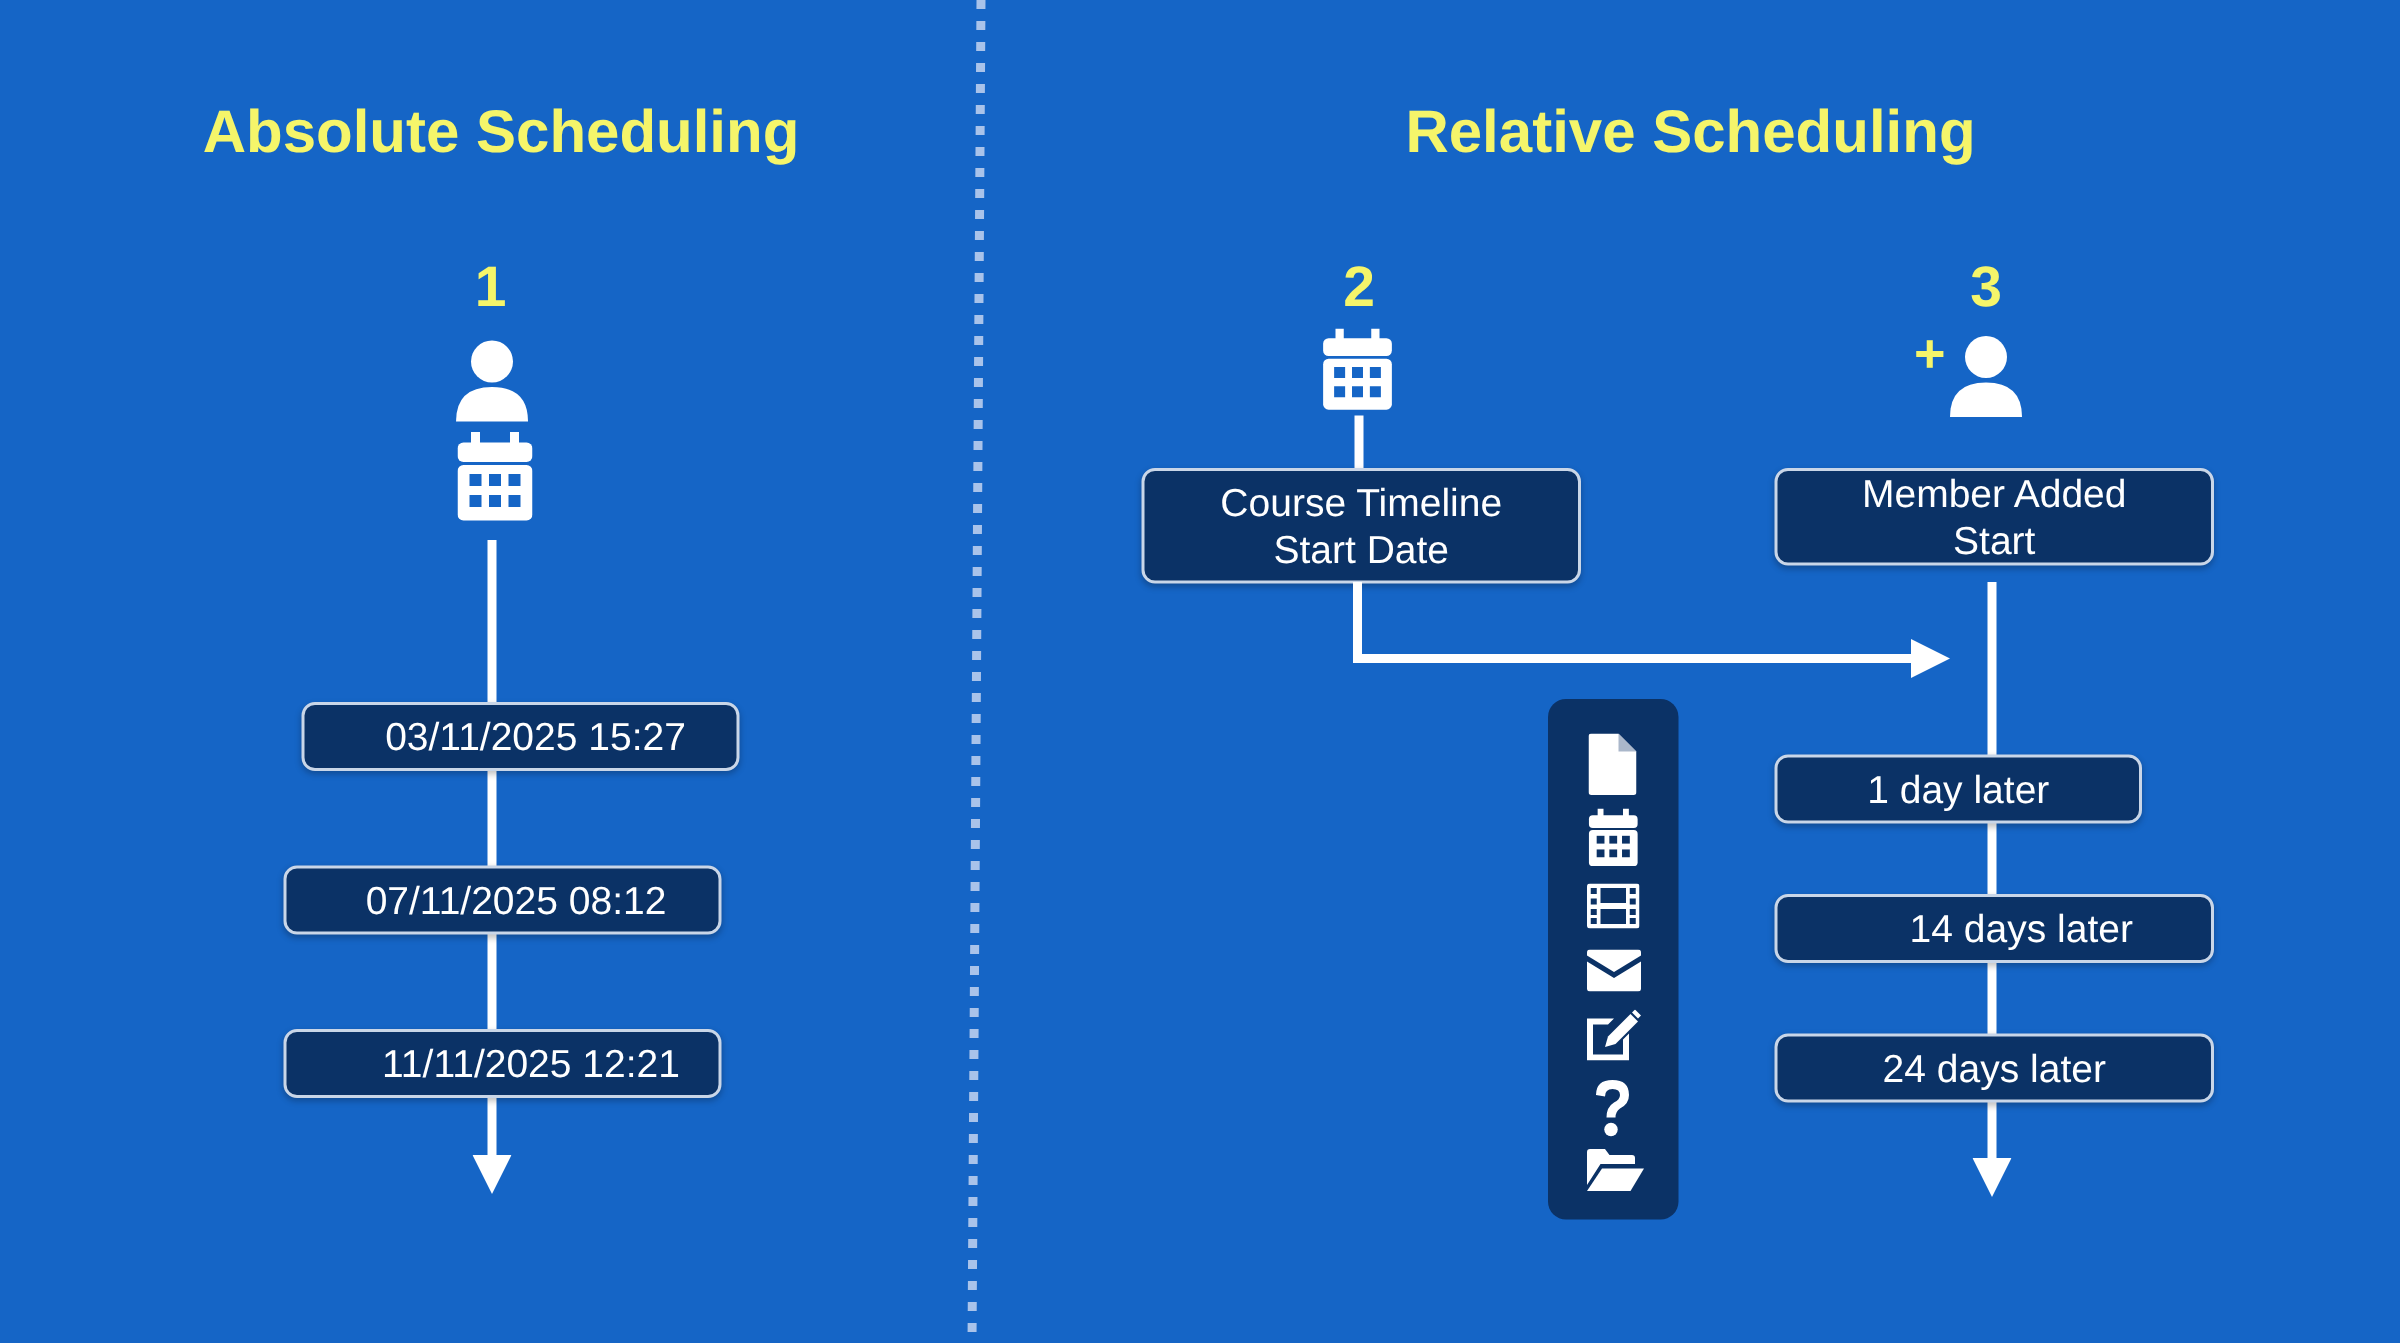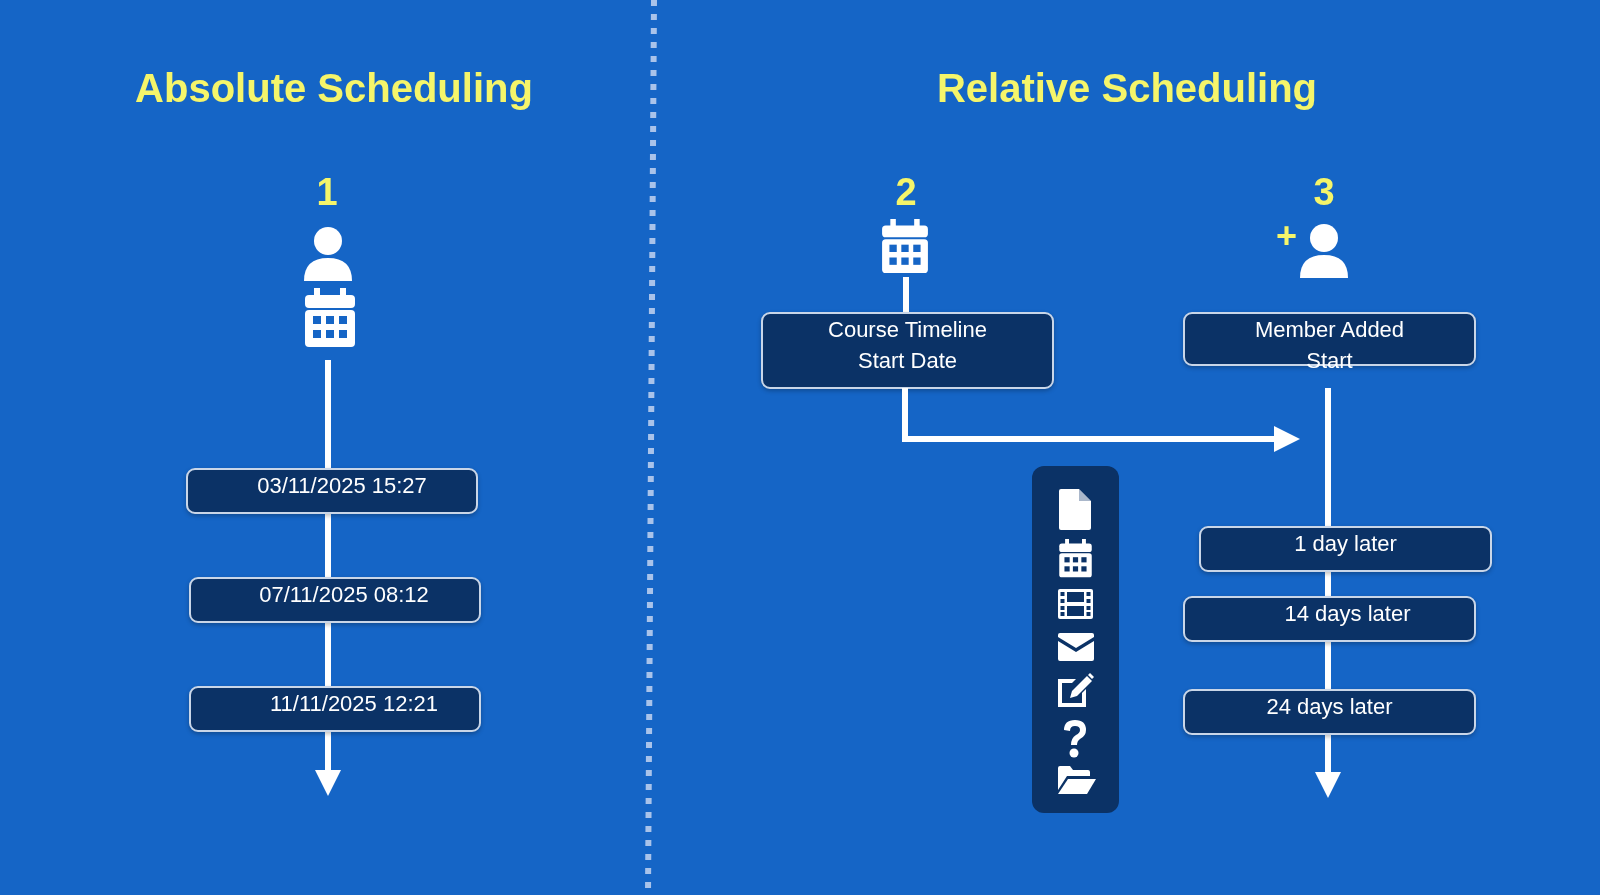--- a/index.html
+++ b/index.html
@@ -1,20 +1,20 @@
 <!DOCTYPE html>
 <html><head>
 <meta charset="utf-8">
 <style>
   html,body{margin:0;padding:0;}
   body{width:1600px;height:895px;background:#1565c6;position:relative;overflow:hidden;font-family:"Liberation Sans","DejaVu Sans",sans-serif;}
   .abs{position:absolute;}
   .title{position:absolute;color:#f5f56a;font-weight:bold;font-size:40px;white-space:nowrap;transform:translateX(-50%);}
   .num{position:absolute;color:#f5f56a;font-weight:bold;font-size:38px;transform:translateX(-50%);}
-  .box{position:absolute;background:#0b3266;border:2px solid #c9d6e8;border-radius:9px;color:#fff;display:flex;align-items:flex-start;justify-content:center;text-align:center;font-size:22px;line-height:31px;box-sizing:border-box;box-shadow:0 2px 4px rgba(0,0,0,0.25);}
+  .box{position:absolute;background:#0b3266;border:2px solid #c9d6e8;border-radius:9px;color:#fff;display:flex;align-items:center;justify-content:center;text-align:center;font-size:26px;line-height:31px;box-sizing:border-box;box-shadow:0 2px 4px rgba(0,0,0,0.25);}
   .vline{position:absolute;background:#fff;width:6px;}
   .hline{position:absolute;background:#fff;height:6px;}
   .toolbar{position:absolute;background:#0b3266;border-radius:12px;}
   svg{display:block;}
 </style>
 </head>
 <body>
 
 <svg class="abs" style="left:0;top:0;" width="1600" height="895">
   <line x1="654" y1="0" x2="648" y2="895" stroke="#a9c3ea" stroke-width="6" stroke-dasharray="6,8"></line>
@@ -41,21 +41,21 @@
       <rect x="21" y="42" width="8" height="8"></rect>
       <rect x="34" y="42" width="8" height="8"></rect>
   </g>
 </svg>
 
 <div class="vline" style="left:325px;top:360px;height:415px;"></div>
 <svg class="abs" style="left:315px;top:770px;" width="26" height="26" viewBox="0 0 26 26">
   <polygon points="0,0 26,0 13,26" fill="#fff"></polygon>
 </svg>
 
-<div class="box" style="left:186px;top:468px;width:292px;height:46px;padding-left:20px;">
+<div class="box" style="left:201px;top:468px;width:292px;height:46px;padding-left:20px;">
     <span>03/11/2025 15:27</span>
   </div>
 <div class="box" style="left:189px;top:577px;width:292px;height:46px;padding-left:18px;">
     <span>07/11/2025 08:12</span>
   </div>
 <div class="box" style="left:189px;top:686px;width:292px;height:46px;padding-left:38px;">
     <span>11/11/2025 12:21</span>
   </div>
 
 <div class="title" style="left:1127px;top:66px;">Relative Scheduling</div>
@@ -90,33 +90,33 @@
   <polygon points="0,0 26,13 0,26" fill="#fff"></polygon>
 </svg>
 
 <div class="num" style="left:1324px;top:171px;">3</div>
 <div class="abs" style="left:1276px;top:216px;color:#f5f56a;font-weight:bold;font-size:36px;line-height:40px;">+</div>
 <svg class="abs" style="left:1298px;top:222px;" width="52" height="58" viewBox="0 0 52 58">
   <circle cx="26" cy="16" r="14" fill="#fff"></circle>
   <path d="M2 56 Q2 33 26 33 Q50 33 50 56 Z" fill="#fff"></path>
 </svg>
 
-<div class="box" style="left:1183px;top:312px;width:293px;height:54px;">
+<div class="box" style="left:1183px;top:312px;width:293px;height:65px;">
   <div>
     <div>Member Added</div>
     <div>Start</div>
   </div>
 </div>
 
 <div class="vline" style="left:1325px;top:388px;height:388px;"></div>
 <svg class="abs" style="left:1315px;top:772px;" width="26" height="26" viewBox="0 0 26 26">
   <polygon points="0,0 26,0 13,26" fill="#fff"></polygon>
 </svg>
 
-<div class="box" style="left:1183px;top:526px;width:293px;height:46px;margin-left:16px;">
+<div class="box" style="left:1183px;top:503px;width:245px;height:46px;">
     <span>1 day later</span>
   </div>
 <div class="box" style="left:1183px;top:596px;width:293px;height:46px;padding-left:36px;">
     <span>14 days later</span>
   </div>
 <div class="box" style="left:1183px;top:689px;width:293px;height:46px;">
     <span>24 days later</span>
   </div>
 
 <div class="toolbar" style="left:1032px;top:466px;width:87px;height:347px;">

